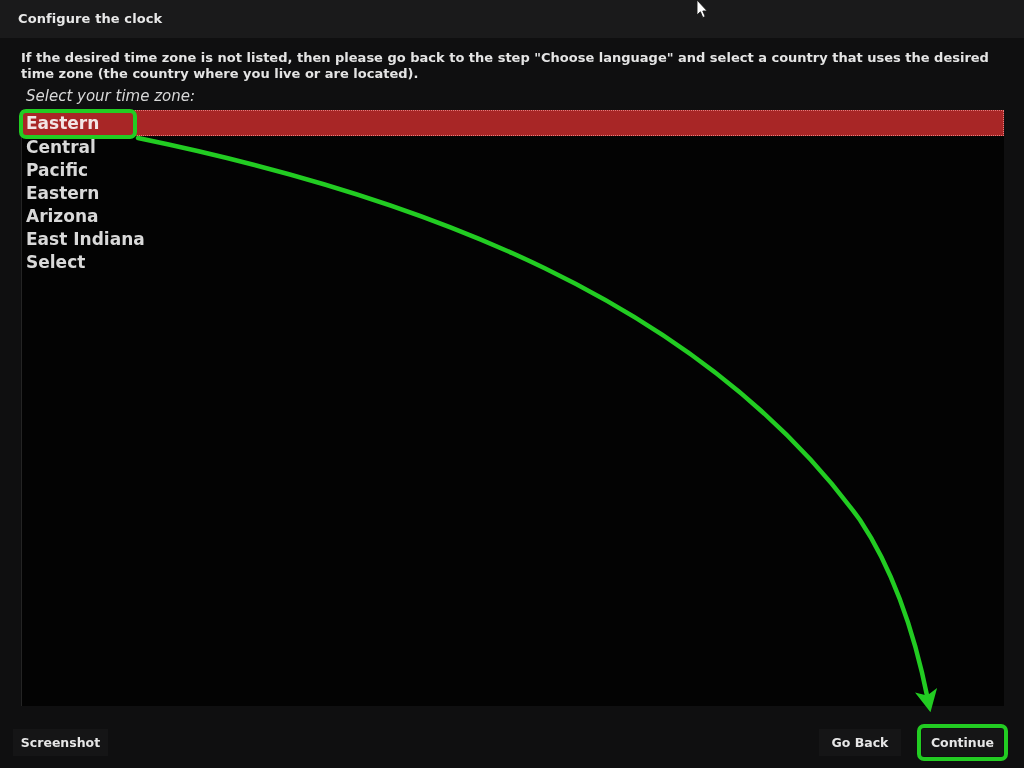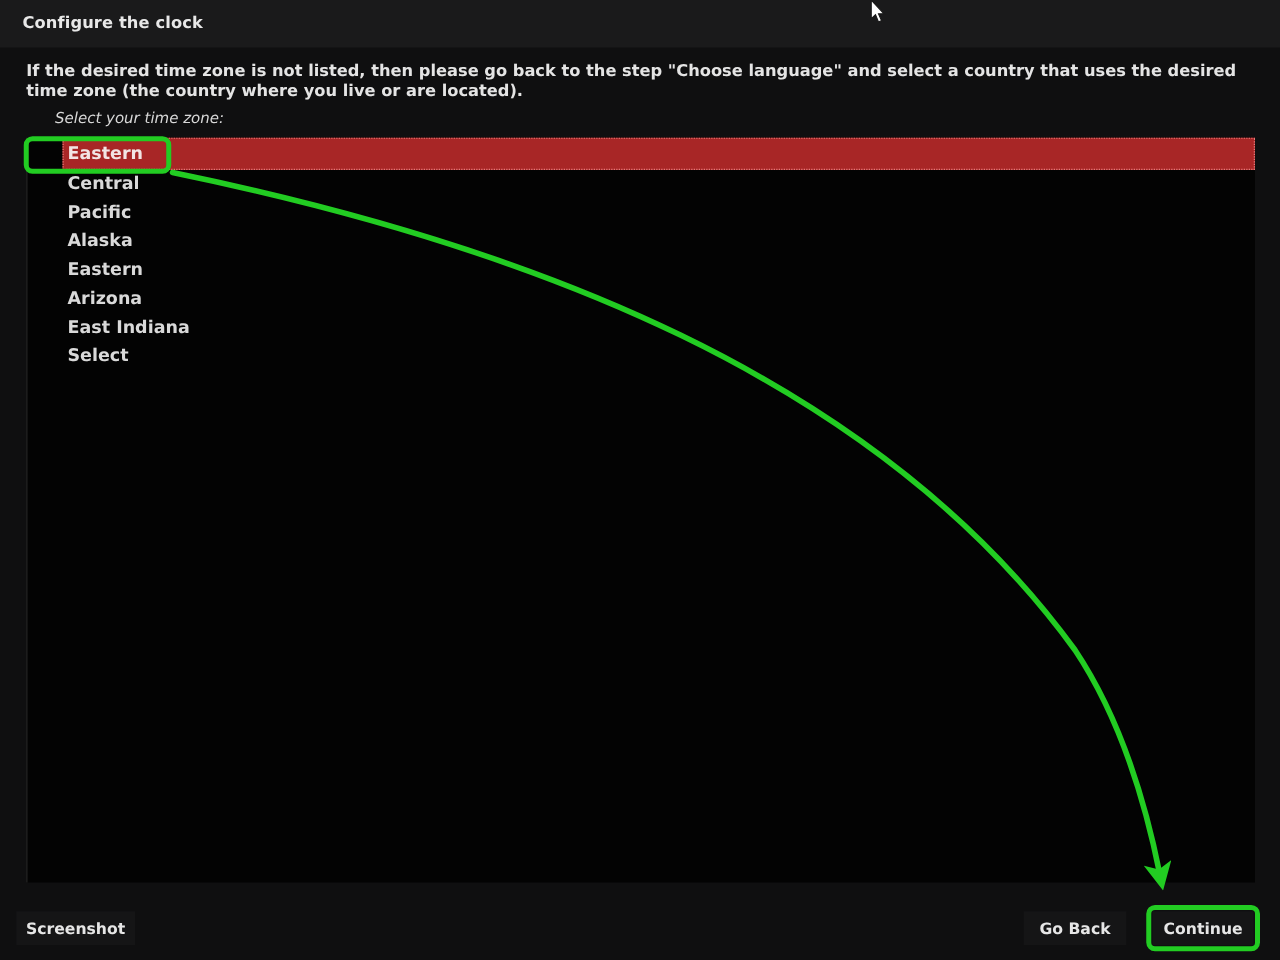--- a/index.html
+++ b/index.html
@@ -45,23 +45,23 @@
     width: 985px;
     font-size: 13px;
     font-weight: bold;
     color: #e4e4e4;
     line-height: 16px;
   }
 
   
   #select-label {
     position: absolute;
-    left: 44px;
+    left: 26px;
     top: 87px;
-    font-size: 12px;
+    font-size: 15px;
     font-style: italic;
     color: #d8d8d8;
   }
 
   
   #listbox {
     position: absolute;
     left: 21px;
     top: 110px;
     width: 983px;
@@ -69,25 +69,24 @@
     background: #030303;
     border-left: 1px solid #242424;
     overflow: hidden;
   }
 
   .tz-row {
     position: relative;
     height: 23px;
     line-height: 23px;
     padding-left: 4px;
-    font-size: 14px;
+    font-size: 17px;
     font-weight: bold;
     color: #d9d9d9;
     white-space: nowrap;
-    margin-left: 28px;
   }
 
   .tz-row.selected {
     background: #a82626;
     color: #f2e4e4;
     outline: 1px dotted #e87b7b;
     outline-offset: -1px;
     height: 26px;
     line-height: 26px;
   }
@@ -148,21 +147,20 @@
   </div>
 
   <div id="instructions">If the desired time zone is not listed, then please go back to the step "Choose language" and select a country that uses the desired time zone (the country where you live or are located).</div>
 
   <div id="select-label">Select your time zone:</div>
 
   <div id="listbox">
       <div class="tz-row selected"><span>Eastern</span></div>
       <div class="tz-row"><span>Central</span></div>
       <div class="tz-row"><span>Pacific</span></div>
-      <div class="tz-row"><span>Alaska</span></div>
       <div class="tz-row"><span>Eastern</span></div>
       <div class="tz-row"><span>Arizona</span></div>
       <div class="tz-row"><span>East Indiana</span></div>
       <div class="tz-row"><span>Select</span></div>
     </div>
 
   <button class="btn" id="btn-screenshot">Screenshot</button>
   <button class="btn" id="btn-goback">Go Back</button>
   <button class="btn" id="btn-continue">Continue</button>
 

